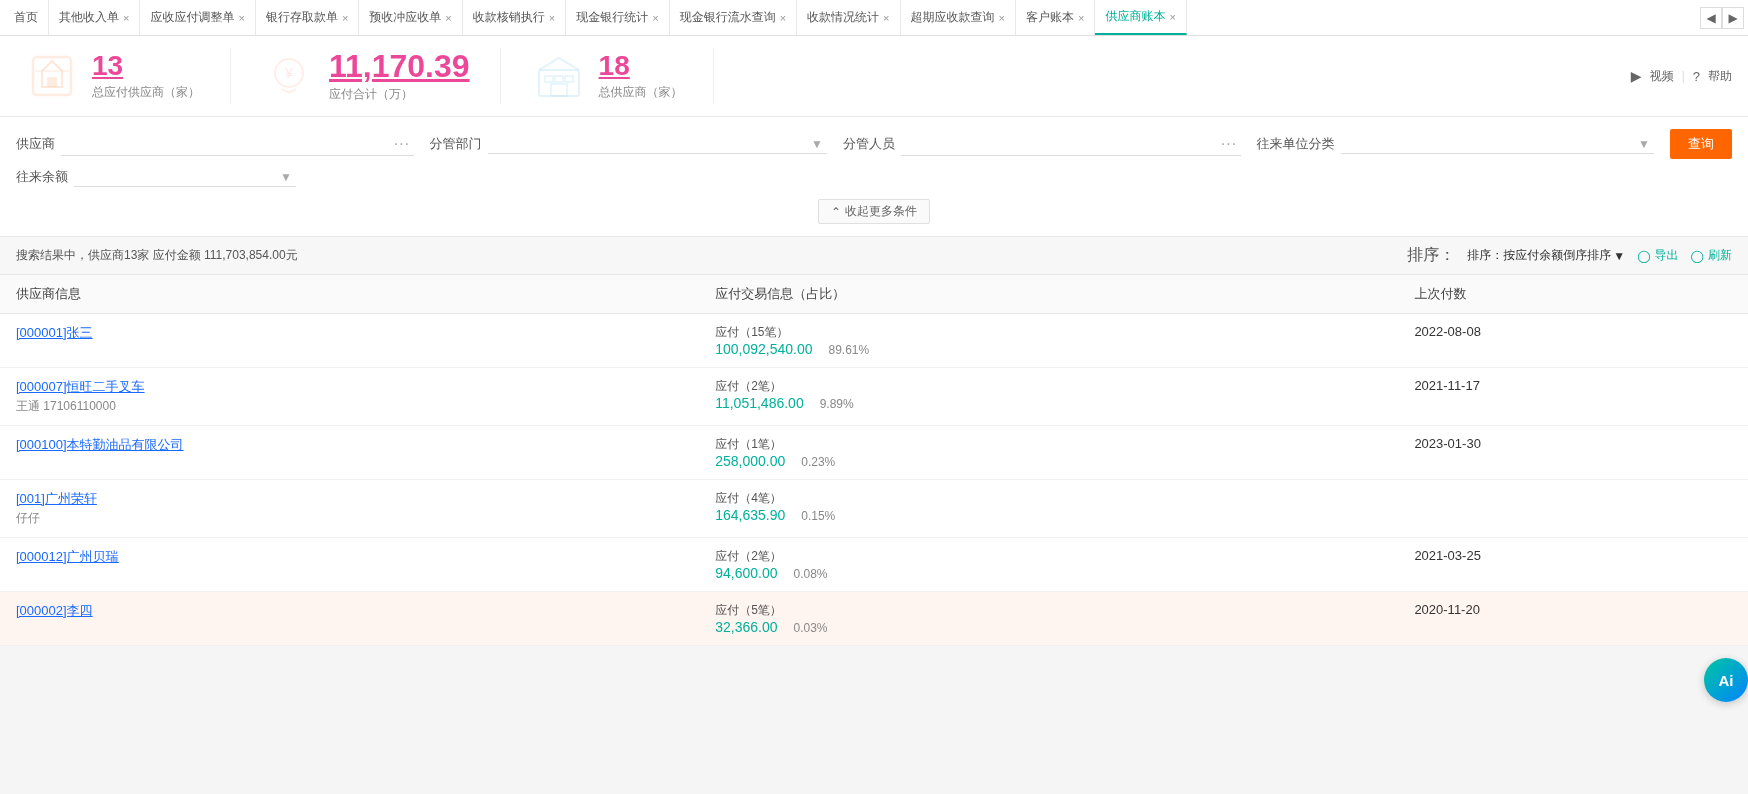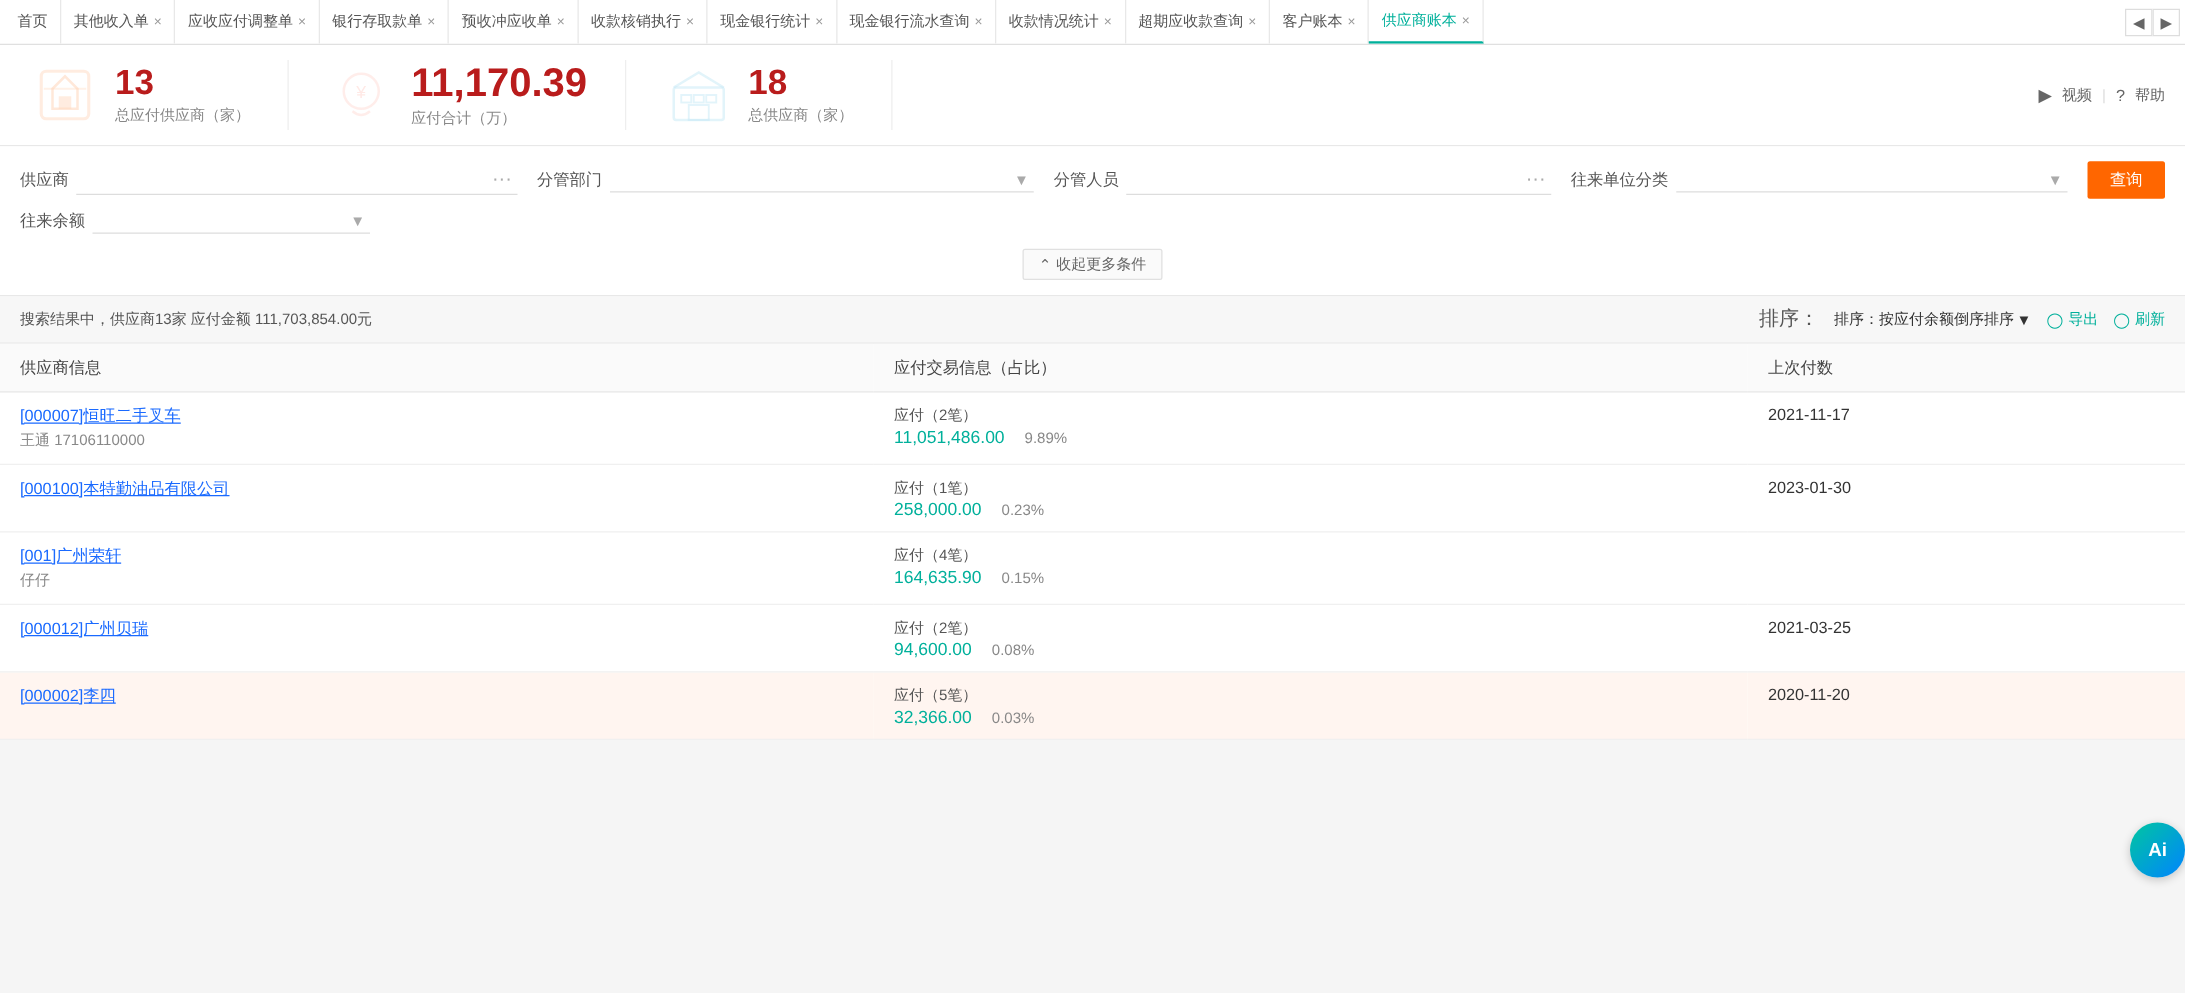--- a/index.html
+++ b/index.html
@@ -64,21 +64,21 @@
     .stat-icon {
       width: 56px; height: 56px;
       display: flex; align-items: center; justify-content: center;
       font-size: 32px;
       opacity: 0.4;
     }
     .stat-icon.orange { color: #ff8c40; }
     .stat-icon.pink { color: #ff8c7c; }
     .stat-icon.blue { color: #6ec6e8; }
     .stat-text .stat-number {
-      font-size: 28px; font-weight: bold; color: #b91c1c; line-height: 1;
+      font-size: 28px; font-weight: bold; color: #ec4899; line-height: 1; text-decoration: underline;
     }
     .stat-text .stat-label {
       font-size: 12px; color: #888; margin-top: 4px;
     }
     .stat-item.large .stat-text .stat-number { font-size: 32px; }
     .top-right-links {
       margin-left: auto;
       display: flex; align-items: center;
       font-size: 12px; color: #666; gap: 8px;
     }
@@ -420,20 +420,31 @@
   <div class="table-scroll">
     <table class="data-table">
       <thead>
         <tr>
           <th style="width:40%;">供应商信息</th>
           <th style="width:40%;">应付交易信息（占比）</th>
           <th style="width:20%;">上次付数</th>
         </tr>
       </thead>
       <tbody id="table-body">
+      <tr>
+            <td><a class="supplier-link">[000001]张三</a></td>
+            <td>
+              <div class="tx-label">应付（15笔）</div>
+              <div class="tx-row">
+                <span class="tx-amount">100,092,540.00</span>
+                <span class="tx-percent">89.61%</span>
+              </div>
+            </td>
+            <td class="last-payment">2022-08-08</td>
+          </tr>
           <tr>
             <td><a class="supplier-link">[000007]恒旺二手叉车</a><div class="supplier-sub">王通  17106110000</div></td>
             <td>
               <div class="tx-label">应付（2笔）</div>
               <div class="tx-row">
                 <span class="tx-amount">11,051,486.00</span>
                 <span class="tx-percent">9.89%</span>
               </div>
             </td>
             <td class="last-payment">2021-11-17</td>

